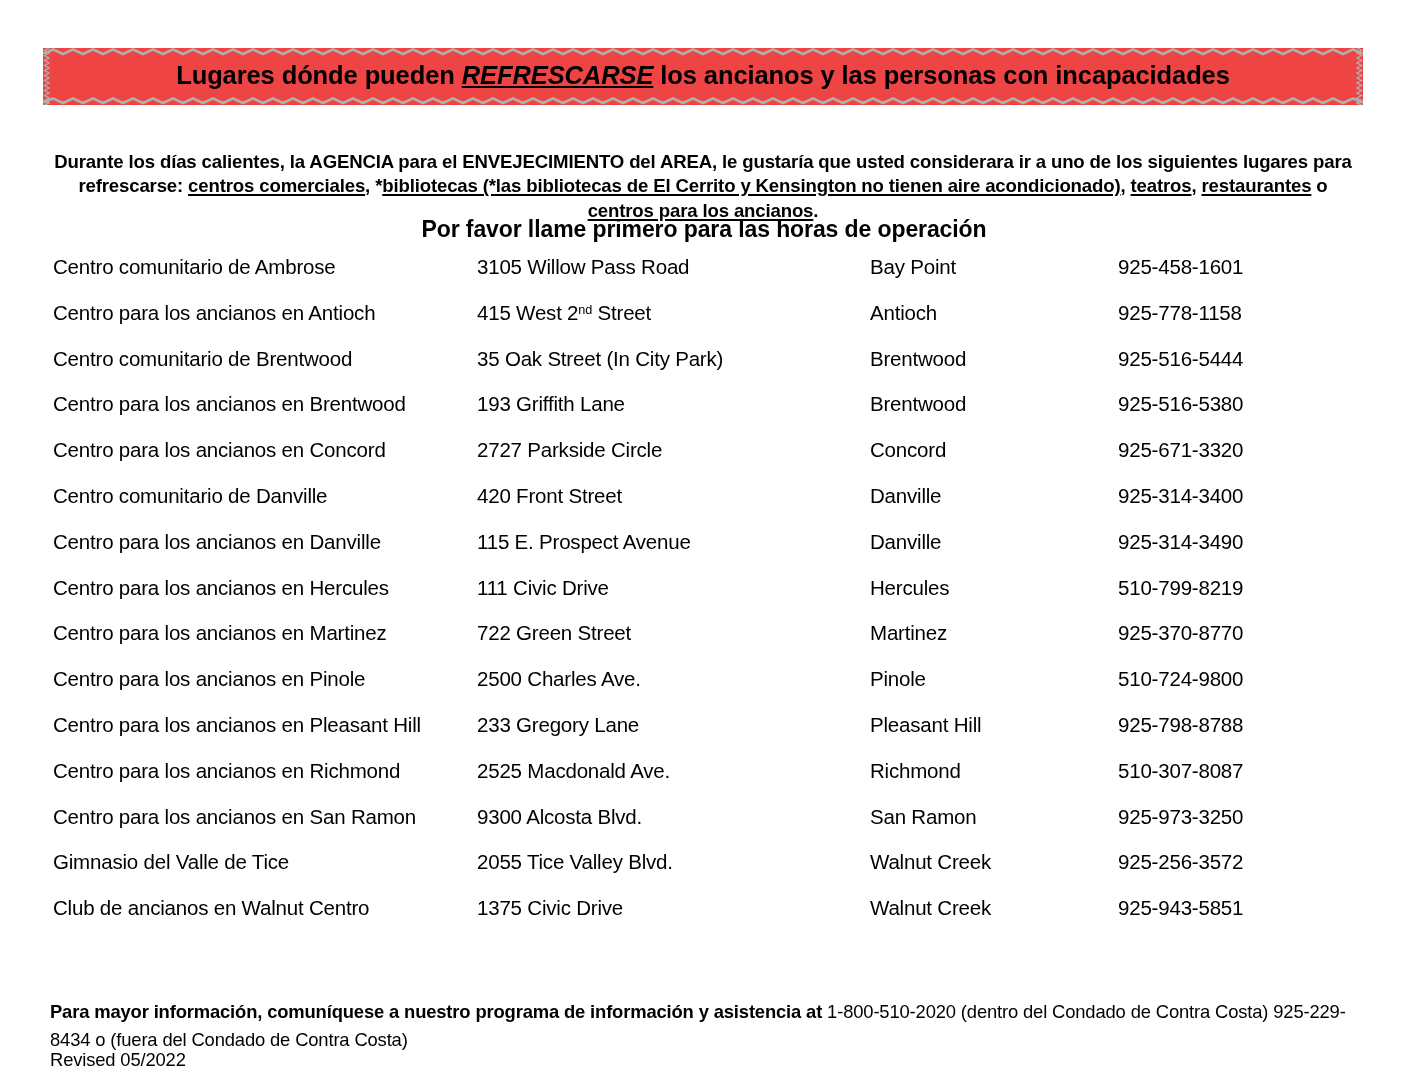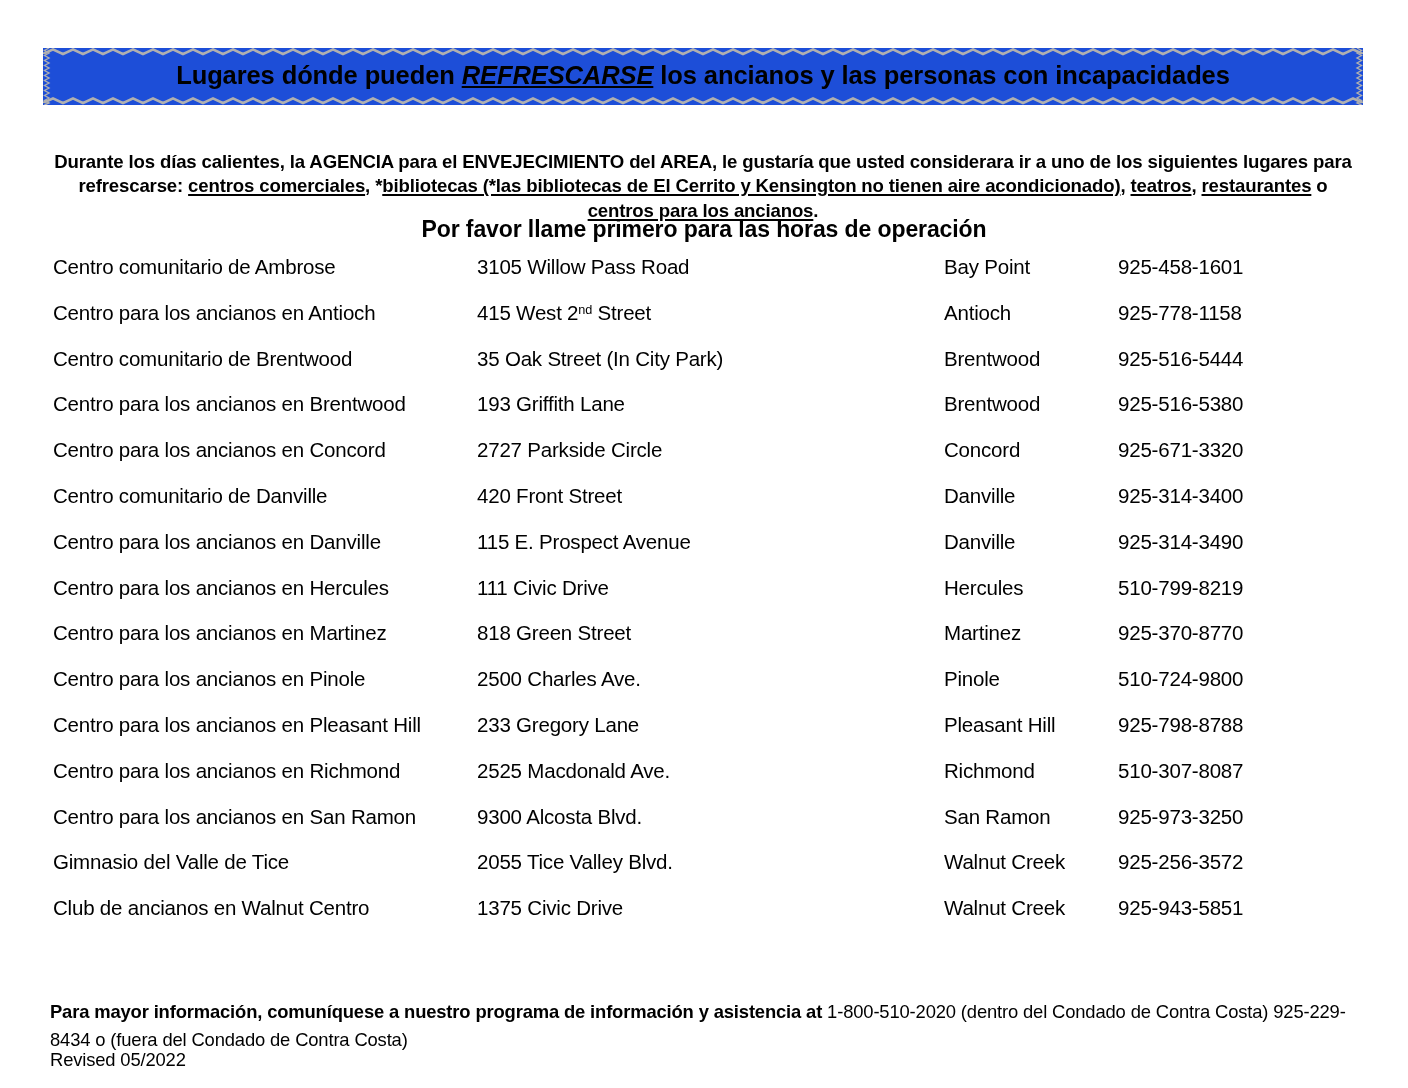--- a/index.html
+++ b/index.html
@@ -28,21 +28,21 @@
   .title-banner {
     position: absolute;
     left: 43px;
     top: 48px;
     width: 1320px;
     height: 57px;
     box-sizing: border-box;
     display: flex;
     align-items: center;
     justify-content: center;
-    background: #1d4ed8;
+    background: #ef4444;
   }
   .zz {
     position: absolute;
     pointer-events: none;
   }
   .zz-top    { left: 0;  top: 0;     width: 100%; height: 8px; }
   .zz-bottom { left: 0;  bottom: 0;  width: 100%; height: 8px; }
   .zz-left   { left: 0;  top: 0;     width: 8px;  height: 100%; }
   .zz-right  { right: 0; top: 0;     width: 8px;  height: 100%; }
 
@@ -108,21 +108,21 @@
     letter-spacing: -0.2px;
     white-space: nowrap;
   }
   .cell {
     position: absolute;
     top: 0;
     line-height: 22px;
   }
   .c-name  { left: 53px; }
   .c-addr  { left: 477px; }
-  .c-city  { left: 944px; }
+  .c-city  { left: 870px; }
   .c-phone { left: 1118px; }
   .c-addr sup {
     font-size: 0.62em;
     vertical-align: 0.45em;
     line-height: 0;
     text-align: right;
   }
 
   
   .footer {
@@ -214,21 +214,21 @@
         <span class="cell c-phone">925-314-3490</span>
       </div>
       <div class="row">
         <span class="cell c-name">Centro para los ancianos en Hercules</span>
         <span class="cell c-addr"><span>111 Civic Drive</span></span>
         <span class="cell c-city">Hercules</span>
         <span class="cell c-phone">510-799-8219</span>
       </div>
       <div class="row">
         <span class="cell c-name">Centro para los ancianos en Martinez</span>
-        <span class="cell c-addr"><span>818 Green Street</span></span>
+        <span class="cell c-addr"><span>722 Green Street</span></span>
         <span class="cell c-city">Martinez</span>
         <span class="cell c-phone">925-370-8770</span>
       </div>
       <div class="row">
         <span class="cell c-name">Centro para los ancianos en Pinole</span>
         <span class="cell c-addr"><span>2500 Charles Ave.</span></span>
         <span class="cell c-city">Pinole</span>
         <span class="cell c-phone">510-724-9800</span>
       </div>
       <div class="row">

